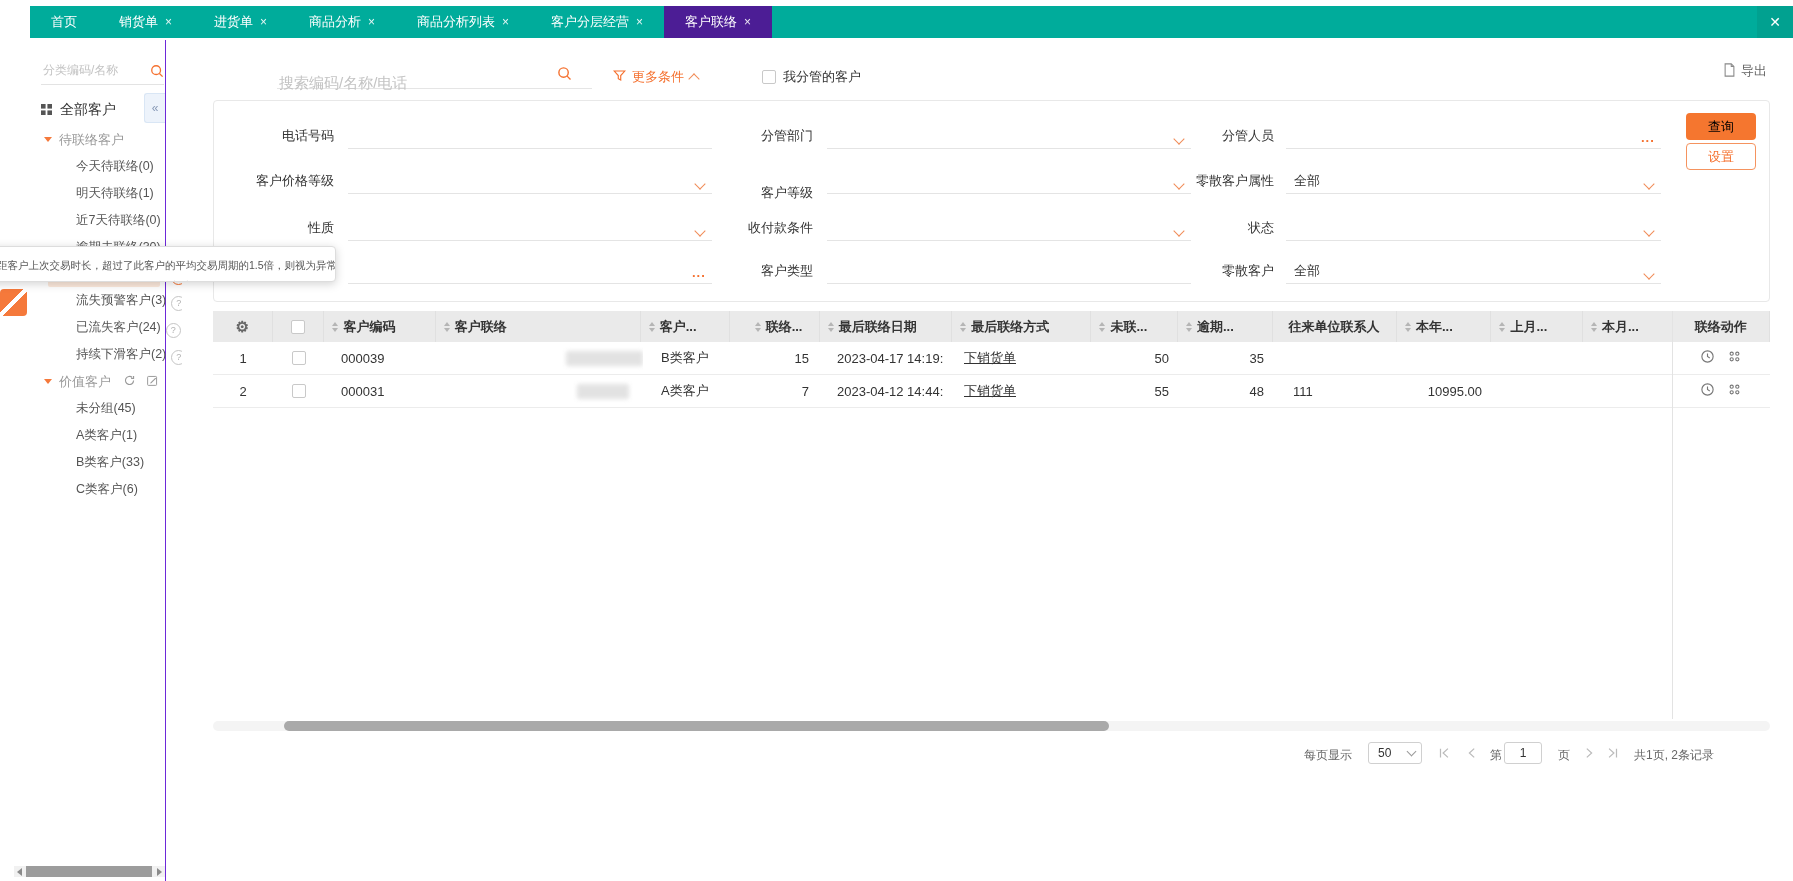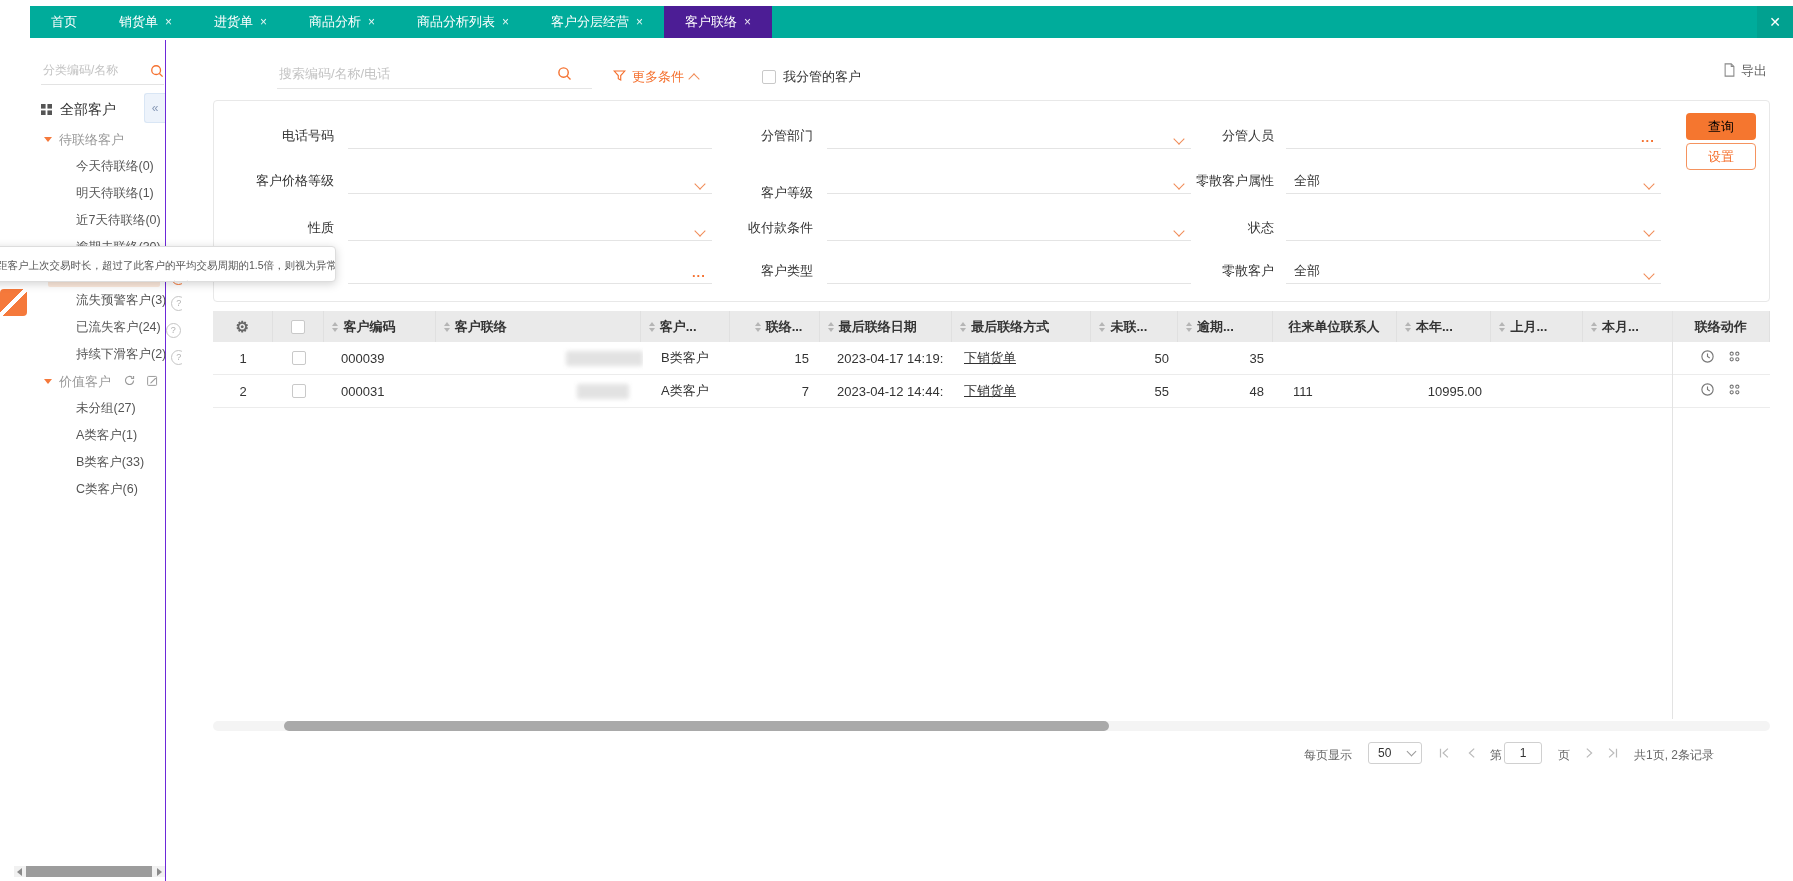--- a/index.html
+++ b/index.html
@@ -40,21 +40,21 @@
   .tooltip{position:absolute;left:-10px;top:246px;width:346px;height:36px;background:#fff;border:1px solid #ddd;border-radius:4px;
            box-shadow:0 2px 10px rgba(0,0,0,.18);z-index:60;font-size:10.5px;color:#555;line-height:36px;white-space:nowrap;
            overflow:hidden;padding:0 6px;box-sizing:border-box}
   .tooltip .tcaret{position:absolute;left:185px;bottom:-5px;width:9px;height:9px;background:#fff;transform:rotate(45deg);
            border-right:1px solid #ddd;border-bottom:1px solid #ddd}
   .orange-chip{position:absolute;left:0;top:289px;width:27px;height:27px;border-radius:4px;background:#F5793B;z-index:40;
            background-image:linear-gradient(135deg,transparent 44%,#fff 44%,#fff 54%,transparent 54%)}
   
   .main{position:absolute;left:182px;top:40px;width:1611px;height:841px;background:#fff}
   .t-search{position:absolute;left:95px;top:22px;width:315px;height:26px;border-bottom:1px solid #e5e5e5}
-  .t-search input{border:0;outline:0;width:270px;font-size:13px;color:#000000;background:transparent;font-family:inherit;margin-top:3px}
+  .t-search input{border:0;outline:0;width:270px;font-size:15px;color:#000000;background:transparent;font-family:inherit;margin-top:11px}
   .t-search input::placeholder{color:#c3c3c3}
   .t-search .sico{position:absolute;right:20px;top:4px}
   .t-more{position:absolute;left:431px;top:28px;display:flex;align-items:center;gap:6px;color:#F5702E;font-size:13px;cursor:pointer}
   .chev{display:inline-block;width:7px;height:7px;border-right:1.5px solid #F08B57;border-bottom:1.5px solid #F08B57;transform:rotate(45deg)}
   .chev.up{transform:rotate(-135deg);margin-top:4px}
   .t-mycheck{position:absolute;left:580px;top:28px;display:flex;align-items:center;gap:7px;font-size:13px;color:#333}
   .cb{width:14px;height:14px;border:1px solid #c9c9c9;border-radius:2px;background:#fff;box-sizing:border-box}
   .t-export{position:absolute;right:26px;top:22px;display:flex;align-items:center;gap:5px;font-size:13px;color:#666;cursor:pointer}
   
   .fpanel{position:absolute;left:31px;top:60px;width:1555px;height:200px;border:1px solid #e8e8e8;border-radius:4px;background:#fff}
@@ -178,21 +178,21 @@
           <span class="g-tools">
             <span><svg width="13" height="13" viewBox="0 0 16 16">
                 <path d="M13 8a5 5 0 1 1-1.6-3.7M13 2.5v3h-3" fill="none" stroke="#999" stroke-width="1.4"></path>
               </svg></span>
             <span><svg width="13" height="13" viewBox="0 0 16 16">
                 <rect x="2" y="3" width="11" height="11" rx="1" fill="none" stroke="#999" stroke-width="1.2"></rect>
                 <path d="M5.5 10.5l6-6 1 1-6 6-1.3.3z" fill="#999"></path>
               </svg></span>
           </span>
         </div>
-        <div class="s-leaf"><span>未分组(27)</span></div>
+        <div class="s-leaf"><span>未分组(45)</span></div>
         <div class="s-leaf"><span>A类客户(1)</span></div>
         <div class="s-leaf"><span>B类客户(33)</span></div>
         <div class="s-leaf"><span>C类客户(6)</span></div>
       </div>
     <div class="s-scroll">
       <span class="arrow a-l"></span>
       <span class="s-thumb"></span>
       <span class="arrow a-r"></span>
     </div>
   </div>

